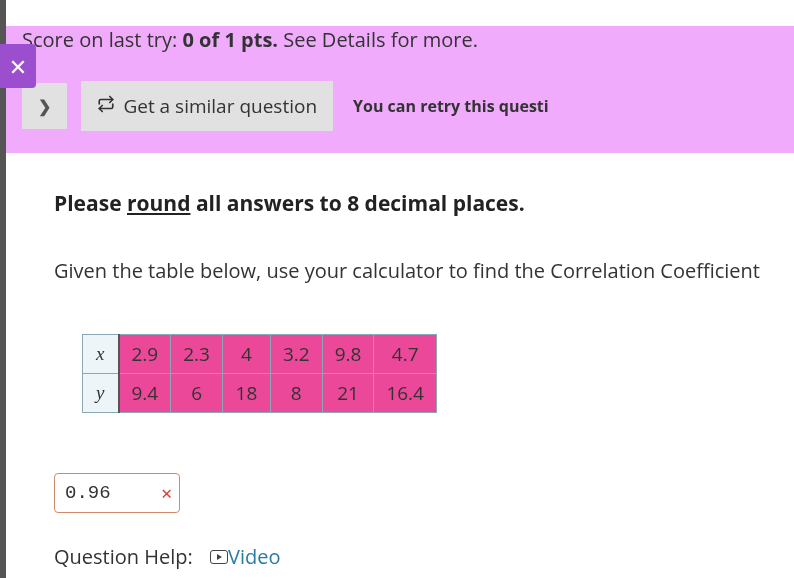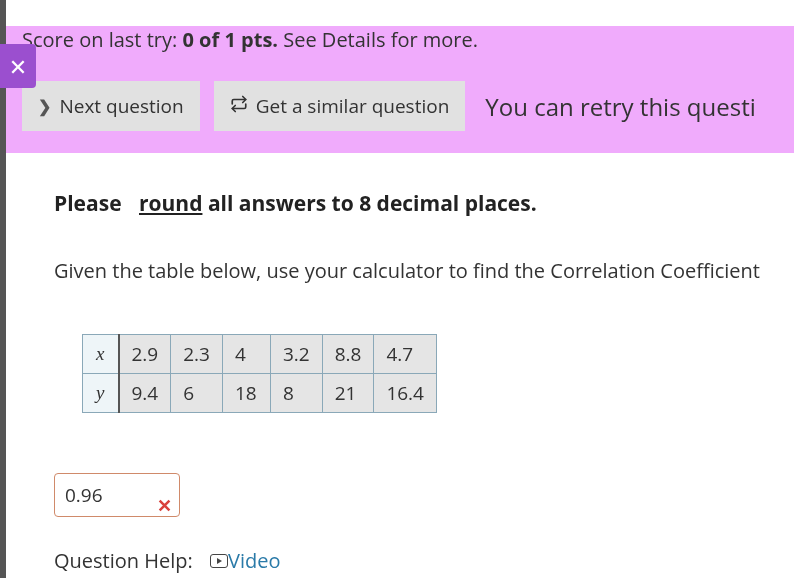--- a/index.html
+++ b/index.html
@@ -58,74 +58,76 @@
       font-size: 19px;
       color: #333;
       cursor: pointer;
       display: flex;
       align-items: center;
       gap: 8px;
       font-family: inherit;
     }
     .q-button .chev { font-size: 16px; font-weight: 600; color:#555;}
     .retry-text {
-      font-size: 24px;
+      font-size: 16px;
       color: #333;
       margin-left: 6px;
       white-space: nowrap;
+      font-weight: bold;
     }
     .swap-icon svg { width: 18px; height: 18px; }
     .question-body {
       padding: 36px 0 0 4px;
     }
     .instruction {
       font-size: 21px;
       font-weight: 700;
       color: #222;
       margin-bottom: 40px;
     }
-    .instruction .underline { text-decoration: underline; margin-left: 12px; }
+    .instruction .underline { text-decoration: underline; }
     .prompt {
       font-size: 20px;
       color: #333;
       margin-bottom: 50px;
     }
     table.data-table {
       border-collapse: collapse;
       margin-left: 28px;
       margin-bottom: 60px;
     }
     table.data-table td, table.data-table th {
       border: 1px solid #8aa8b8;
       padding: 6px 12px;
       font-size: 19px;
-      text-align: left;
+      text-align: center;
       min-width: 48px;
-      background: #e5e5e5;
+      background: #ec4899;
     }
     table.data-table th {
       font-style: italic;
       font-weight: 400;
       font-family: "Times New Roman", serif;
       text-align: center;
       background: #eef5f8;
       border-right: 2px solid #555;
       min-width: 36px;
     }
     .answer-row {
       display: flex;
       align-items: center;
       gap: 8px;
       font-size: 20px;
       margin-bottom: 30px;
     }
     .answer-input-wrap {
       position: relative;
       display: inline-flex;
-      align-items: flex-end;
+      align-items: center;
+      font-family: Liberation Mono, monospace;
     }
     .answer-input {
       border: 1px solid #d08a6a;
       border-radius: 4px;
       padding: 8px 30px 8px 10px;
       font-size: 19px;
       width: 126px;
       font-family: inherit;
       color: #333;
     }
@@ -181,21 +183,20 @@
 <div class="content">
 
   <div class="top-wrap">
     <div class="score-line">
       <span>Score on last try: </span><span class="bold">0 of 1 pts.</span><span> See Details for more.</span>
     </div>
 
     <div class="button-row">
       <button class="q-button">
         <span class="chev">❯</span>
-        <span>Next question</span>
       </button>
       <button class="q-button">
         <span class="swap-icon">
           <svg viewBox="0 0 24 24" fill="none" stroke="#333" stroke-width="2.2" stroke-linecap="round" stroke-linejoin="round">
               <path d="M17 2l4 4-4 4"></path>
               <path d="M3 12V8a2 2 0 0 1 2-2h16"></path>
               <path d="M7 22l-4-4 4-4"></path>
               <path d="M21 12v4a2 2 0 0 1-2 2H3"></path>
             </svg>
         </span>
@@ -213,21 +214,21 @@
     <p class="prompt">Given the table below, use your calculator to find the Correlation Coefficient</p>
 
     <table class="data-table">
       <tbody>
           <tr>
         <th>x</th>
         <td>2.9</td>
         <td>2.3</td>
         <td>4</td>
         <td>3.2</td>
-        <td>8.8</td>
+        <td>9.8</td>
         <td>4.7</td>
       </tr>
       <tr>
         <th>y</th>
         <td>9.4</td>
         <td>6</td>
         <td>18</td>
         <td>8</td>
         <td>21</td>
         <td>16.4</td>

